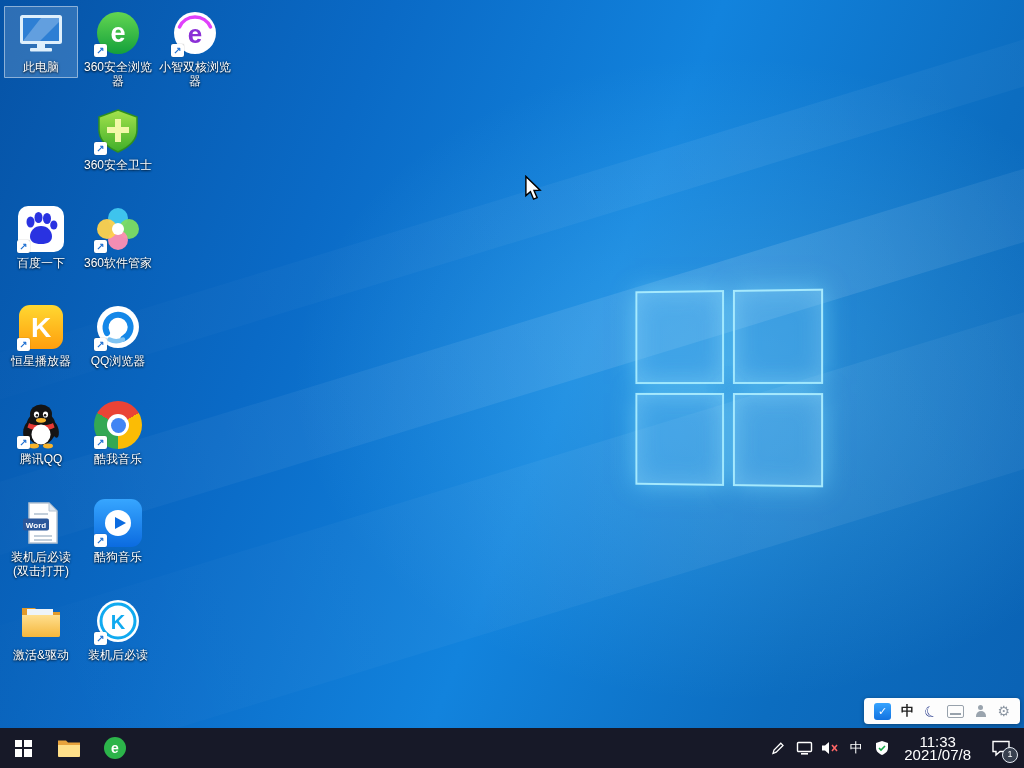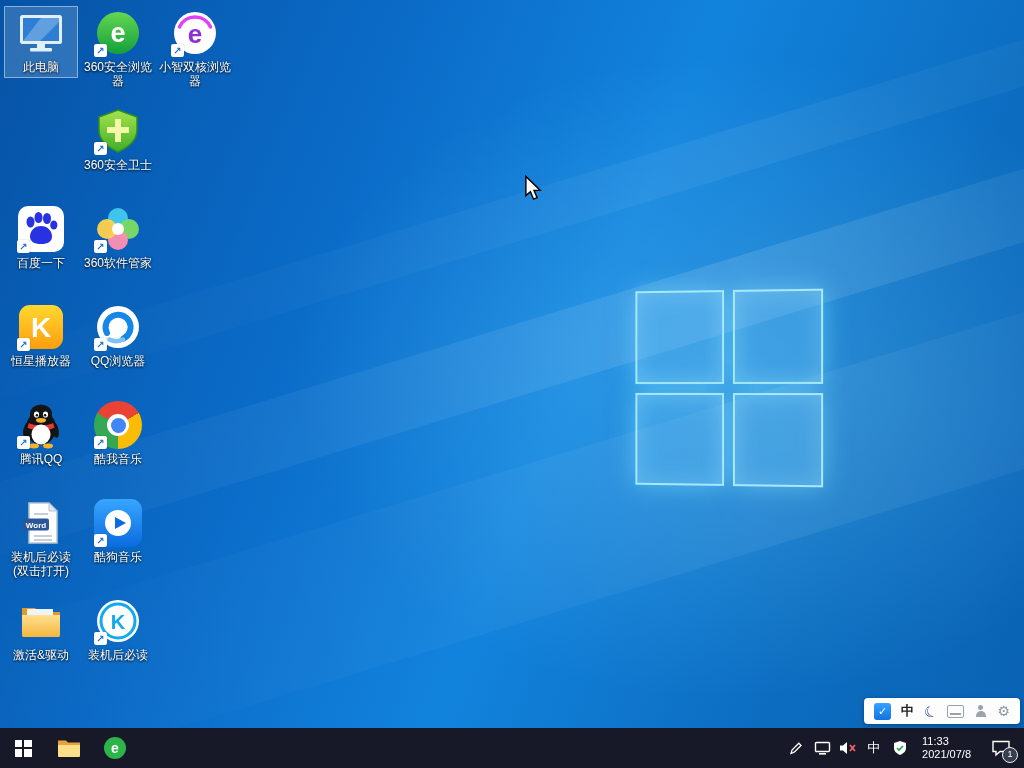--- a/index.html
+++ b/index.html
@@ -70,21 +70,21 @@
     border-left:11px solid #0b6be0;border-top:6.5px solid transparent;border-bottom:6.5px solid transparent;}
 
   
   .taskbar{position:absolute;left:0;right:0;bottom:0;height:40px;background:#171928;display:flex;z-index:5;}
   .tb-btn{width:46px;display:flex;align-items:center;justify-content:center;cursor:default;}
   .startlogo{width:17px;height:17px;display:grid;grid-template-columns:1fr 1fr;grid-template-rows:1fr 1fr;gap:2px;}
   .startlogo span{background:#fff;}
   .tb-right{margin-left:auto;display:flex;align-items:center;padding-right:2px;}
   .trayic{width:26px;height:40px;display:flex;align-items:center;justify-content:center;}
   .lang{color:#fff;font-size:13px;}
-  .clock{color:#fff;font-size:11px;line-height:13px;text-align:left;padding:0 9px;}
+  .clock{color:#fff;font-size:15px;line-height:13px;text-align:center;padding:0 9px;}
   .notif{width:42px;height:40px;position:relative;display:flex;align-items:center;justify-content:center;}
   .badge{position:absolute;right:4px;bottom:5px;width:14px;height:14px;border-radius:50%;
     background:#38404f;border:1px solid #e8edf5;color:#fff;font-size:9px;line-height:13px;text-align:center;}
 
   
   .imebar{position:absolute;right:4px;bottom:44px;height:26px;background:#fdfdfd;border-radius:4px;
     box-shadow:0 1px 4px rgba(0,0,0,.35);display:flex;align-items:center;gap:10px;padding:0 10px;z-index:6;}
   .ime-logo{width:17px;height:17px;border-radius:3px;background:linear-gradient(180deg,#35a3ff,#1272e0);
     color:#fff;font-size:11px;line-height:17px;text-align:center;font-weight:bold;}
   .ime-lang{font-size:13px;color:#222;font-weight:bold;}

